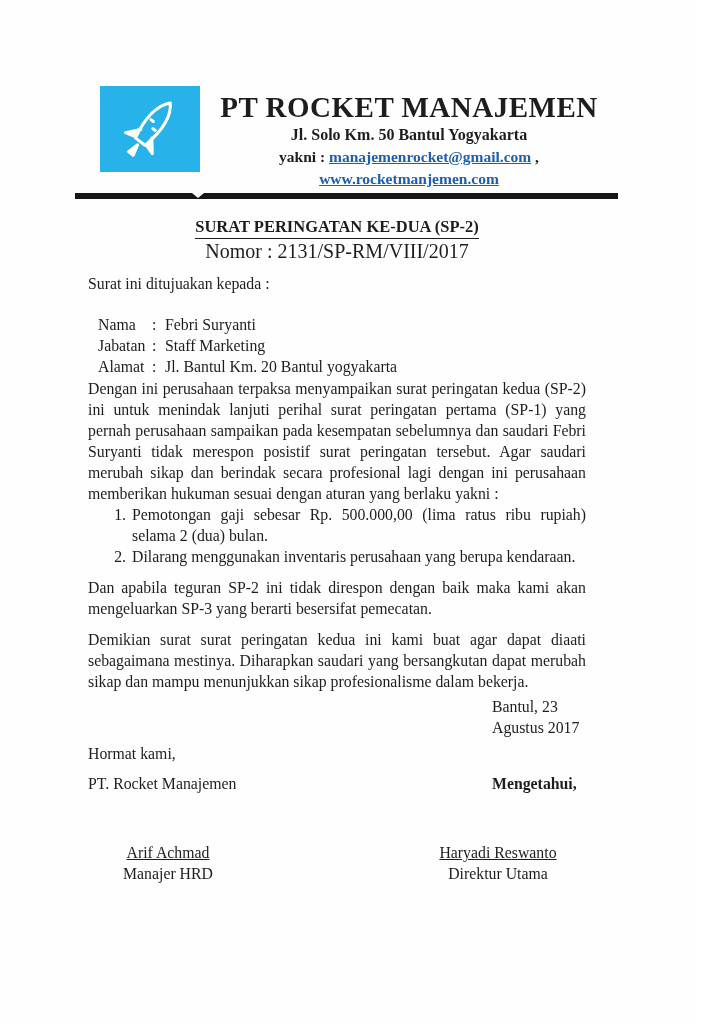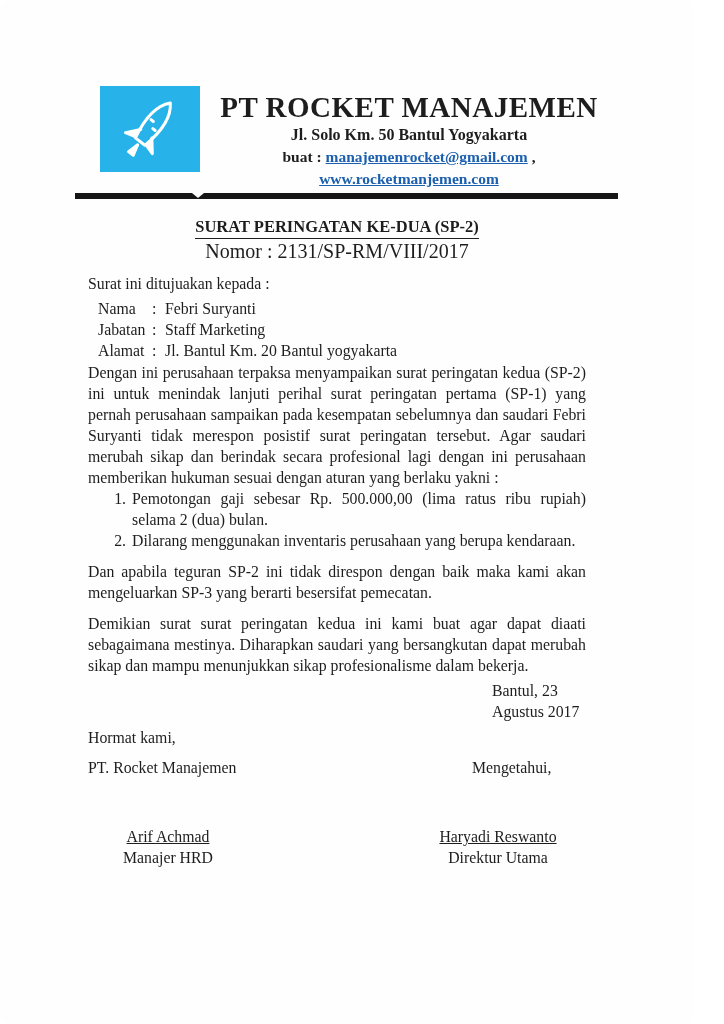--- a/index.html
+++ b/index.html
@@ -27,36 +27,36 @@
     border-top:5px solid #fefefe;}
 
   
   .main{padding:0 108px 0 88px;font-size:15.8px;line-height:21px;}
   .title-block{text-align:center;margin-top:13px;}
   .letter-title{font-weight:bold;font-size:16.5px;display:inline-block;
     border-bottom:1.6px solid #1d1d1d;padding-bottom:1px;line-height:20px;}
   .letter-number{font-size:20px;line-height:22px;margin-top:1px;}
 
   .salutation{margin-top:11px;}
-  .recipient{margin-top:4px;padding-left:10px;}
+  .recipient{margin-top:20px;padding-left:10px;}
   .rrow{line-height:21px;}
   .rlabel{display:inline-block;width:54px;}
   .rsep{display:inline-block;width:13px;}
 
   .para{margin:0;text-align:justify;}
   .p1{margin-top:1px;}
   .sanctions{margin:0;padding:0 0 0 42px;}
   .sanctions li{text-align:justify;padding-left:2px;}
   .p2{margin-top:10px;}
   .p3{margin-top:10px;}
 
   .date-line{margin-top:4px;padding-left:404px;line-height:21px;}
   .closing{margin-top:5px;line-height:21px;}
   .sign-row{margin-top:9px;line-height:21px;position:relative;}
-  .ack{position:absolute;left:384px;top:0;}
+  .ack{position:absolute;left:404px;top:0;font-weight:bold;}
 
   .signatures{margin-top:48px;position:relative;height:46px;}
   .sig-block{position:absolute;top:0;width:170px;text-align:center;line-height:21px;}
   .sig-left{left:-5px;}
   .sig-right{left:325px;}
   .sig-name{text-decoration:underline;}
 </style>
 </head>
 <body>
 
@@ -72,21 +72,21 @@
           <path d="M7,6 L17,18 L7,15" fill="#ffffff"></path>
           <path d="M0,20 L-3,31 L3,31 Z" fill="#ffffff"></path>
           <path d="M-5,-8 L-2,-8 M2,-2 L5,-2"></path>
         </g>
       </svg>
     </div>
     <div class="head-text">
       <h1 class="company-name">PT ROCKET MANAJEMEN</h1>
       <div class="addr">Jl. Solo Km. 50 Bantul Yogyakarta</div>
       <div class="email-line">
-        <span>buat :</span>
+        <span>yakni :</span>
         <a>manajemenrocket@gmail.com</a>
         <span>,</span>
         <a>www.rocketmanjemen.com</a>
       </div>
     </div>
   </header>
 
   <div class="divider-wrap">
     <div class="divider-bar"></div>
     <div class="divider-notch"></div>

